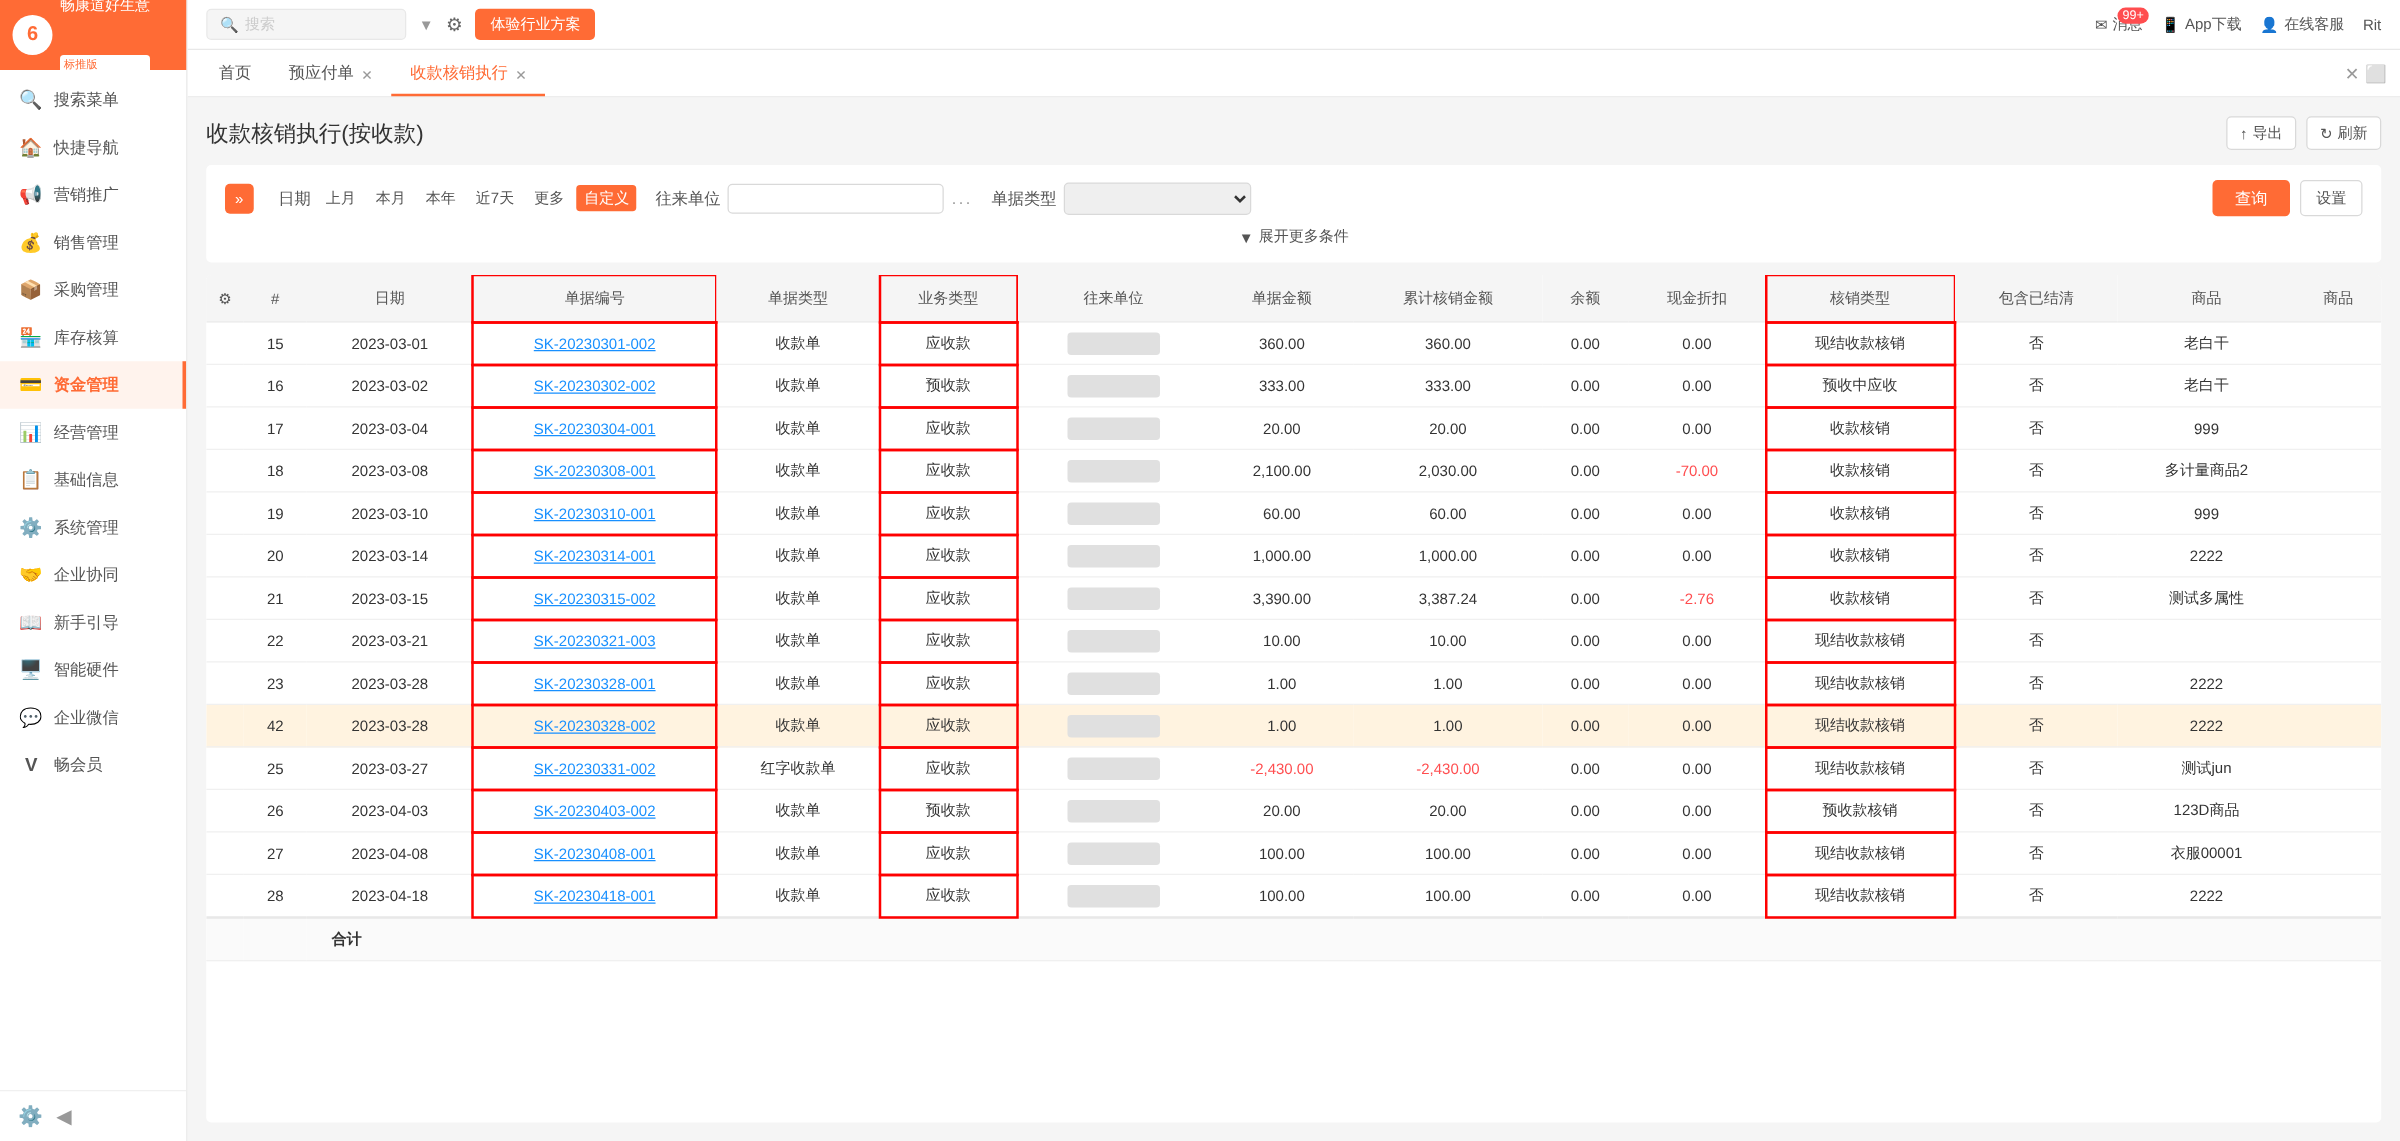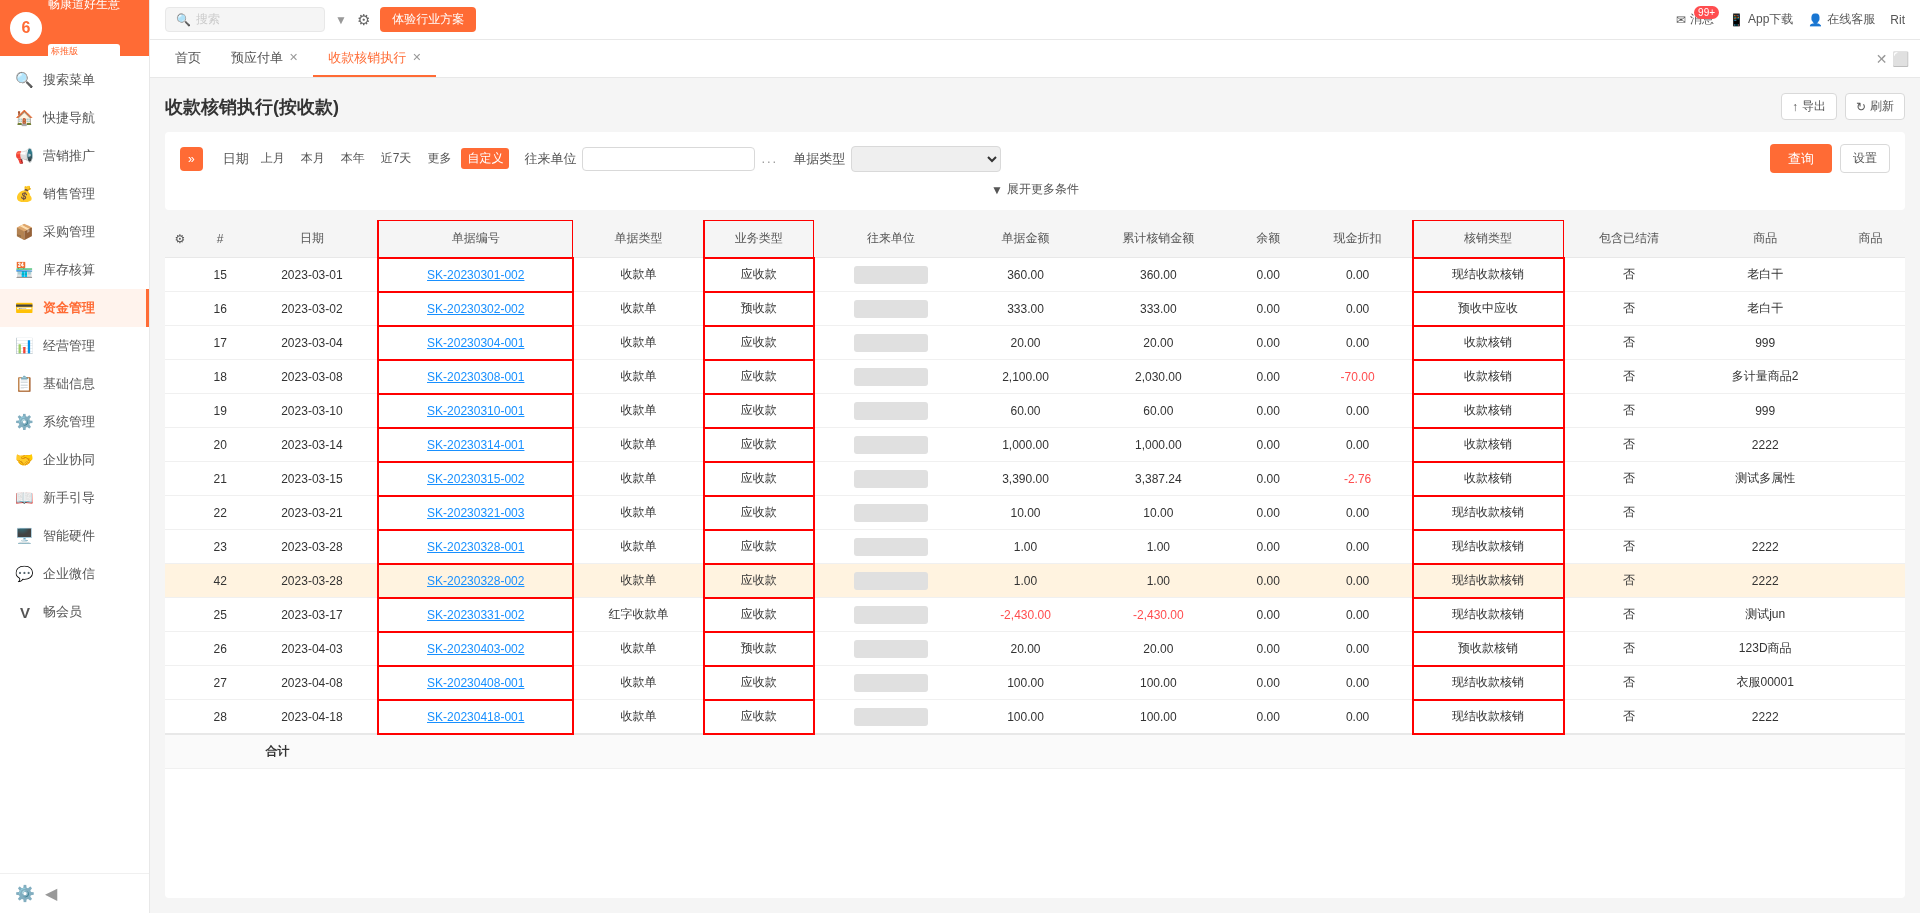--- a/index.html
+++ b/index.html
@@ -29,32 +29,32 @@
     .topbar-btn { background: #ff6b35; color: #fff; border: none; border-radius: 4px; padding: 4px 12px; font-size: 12px; cursor: pointer; }
     .topbar-right { margin-left: auto; display: flex; align-items: center; gap: 15px; }
     .topbar-msg { display: flex; align-items: center; gap: 4px; color: #555; font-size: 12px; cursor: pointer; position: relative; }
     .topbar-badge { background: #ff4d4f; color: #fff; font-size: 10px; border-radius: 8px; padding: 1px 4px; position: absolute; top: -5px; right: -5px; }
     .topbar-app { display: flex; align-items: center; gap: 4px; color: #555; font-size: 12px; cursor: pointer; }
     .topbar-service { display: flex; align-items: center; gap: 4px; color: #555; font-size: 12px; cursor: pointer; }
     .topbar-user { color: #555; font-size: 12px; }
 
     
     .tabs { background: #fff; border-bottom: 1px solid #e8e8e8; display: flex; align-items: center; padding: 0 10px; height: 38px; flex-shrink: 0; }
-    .tab { padding: 8px 15px; font-size: 13px; color: #555; cursor: pointer; border-bottom: 2px solid transparent; display: flex; align-items: center; gap: 6px; }
+    .tab { padding: 8px 15px; font-size: 13px; color: #555; cursor: pointer; border-bottom: 2px solid transparent; display: flex; align-items: flex-end; gap: 6px; }
     .tab.active { color: #ff6b35; border-bottom: 2px solid #ff6b35; font-weight: 500; }
     .tab-close { color: #999; font-size: 11px; cursor: pointer; }
     .tabs-actions { margin-left: auto; display: flex; gap: 5px; }
     .tabs-action-btn { background: none; border: none; color: #999; cursor: pointer; font-size: 14px; }
 
     
     .content { flex: 1; overflow: hidden; display: flex; flex-direction: column; background: #f5f5f5; padding: 15px; }
 
     
     .page-header { display: flex; align-items: center; justify-content: space-between; margin-bottom: 12px; }
-    .page-title { font-size: 18px; font-weight: bold; color: #333; }
+    .page-title { font-size: 18px; font-weight: normal; color: #333; }
     .page-actions { display: flex; gap: 8px; }
     .page-action-btn { display: flex; align-items: center; gap: 4px; padding: 4px 10px; border: 1px solid #d9d9d9; border-radius: 4px; background: #fff; color: #555; font-size: 12px; cursor: pointer; }
 
     
     .filter-area { background: #fff; border-radius: 4px; padding: 12px 15px; margin-bottom: 10px; flex-shrink: 0; }
     .filter-row { display: flex; align-items: center; gap: 15px; flex-wrap: wrap; }
     .filter-item { display: flex; align-items: center; gap: 6px; }
     .filter-label { color: #555; font-size: 13px; white-space: nowrap; }
     .filter-date-btns { display: flex; gap: 4px; align-items: center; }
     .filter-date-btn { padding: 2px 6px; border: none; background: none; color: #555; font-size: 12px; cursor: pointer; }
@@ -462,21 +462,21 @@
     <td>0.00</td>
     <td class="">0.00</td>
     <td style="outline: 2px solid red; outline-offset:-1px">现结收款核销</td>
     <td>否</td>
     <td>2222</td>
     <td></td>
   </tr>
             <tr>
     <td></td>
     <td>25</td>
-    <td>2023-03-17</td>
+    <td>2023-03-27</td>
     <td style="outline: 2px solid red; outline-offset:-1px"><span class="link-text">SK-20230331-002</span></td>
     <td>红字收款单</td>
     <td style="outline: 2px solid red; outline-offset:-1px">应收款</td>
     <td><span style="background:#e0e0e0; color:#e0e0e0; border-radius:3px; padding:2px 20px;">████</span></td>
     <td class="negative">-2,430.00</td>
     <td class="negative">-2,430.00</td>
     <td>0.00</td>
     <td class="">0.00</td>
     <td style="outline: 2px solid red; outline-offset:-1px">现结收款核销</td>
     <td>否</td>

